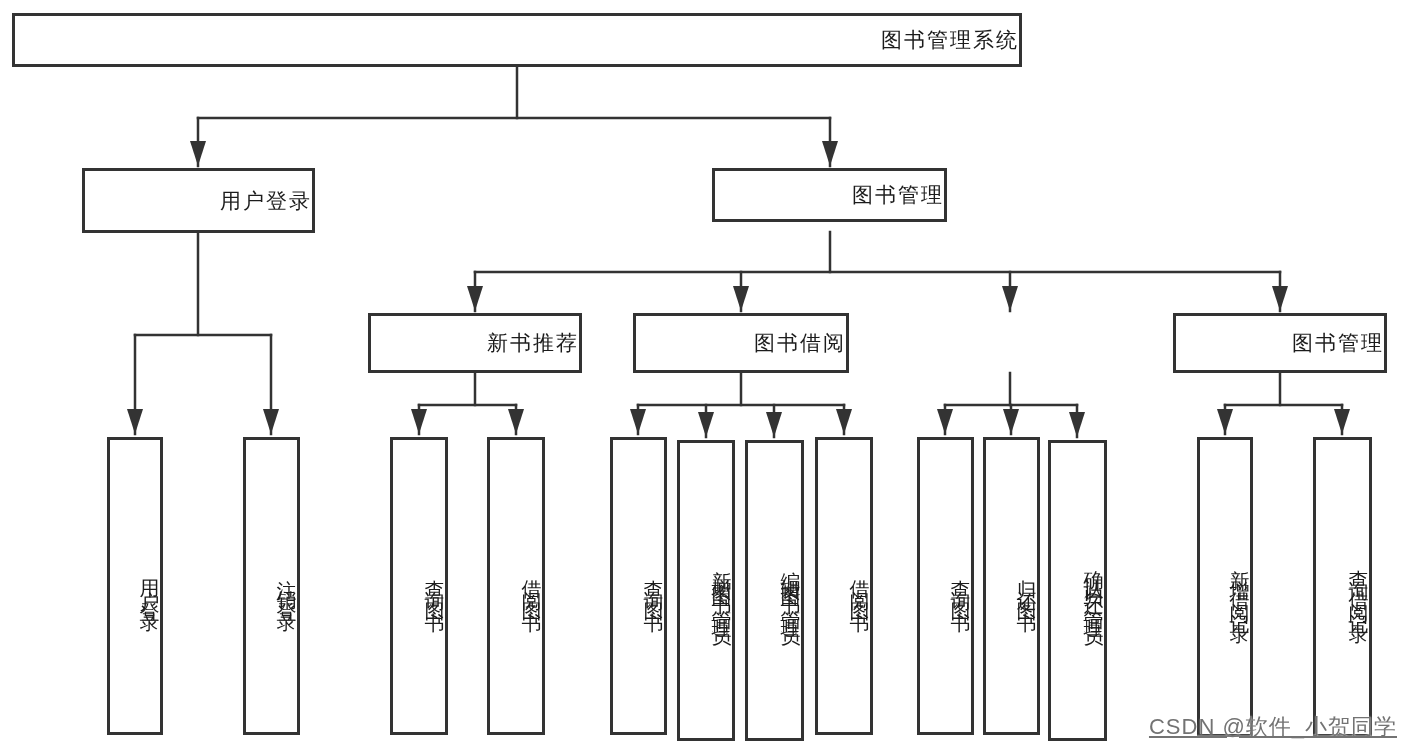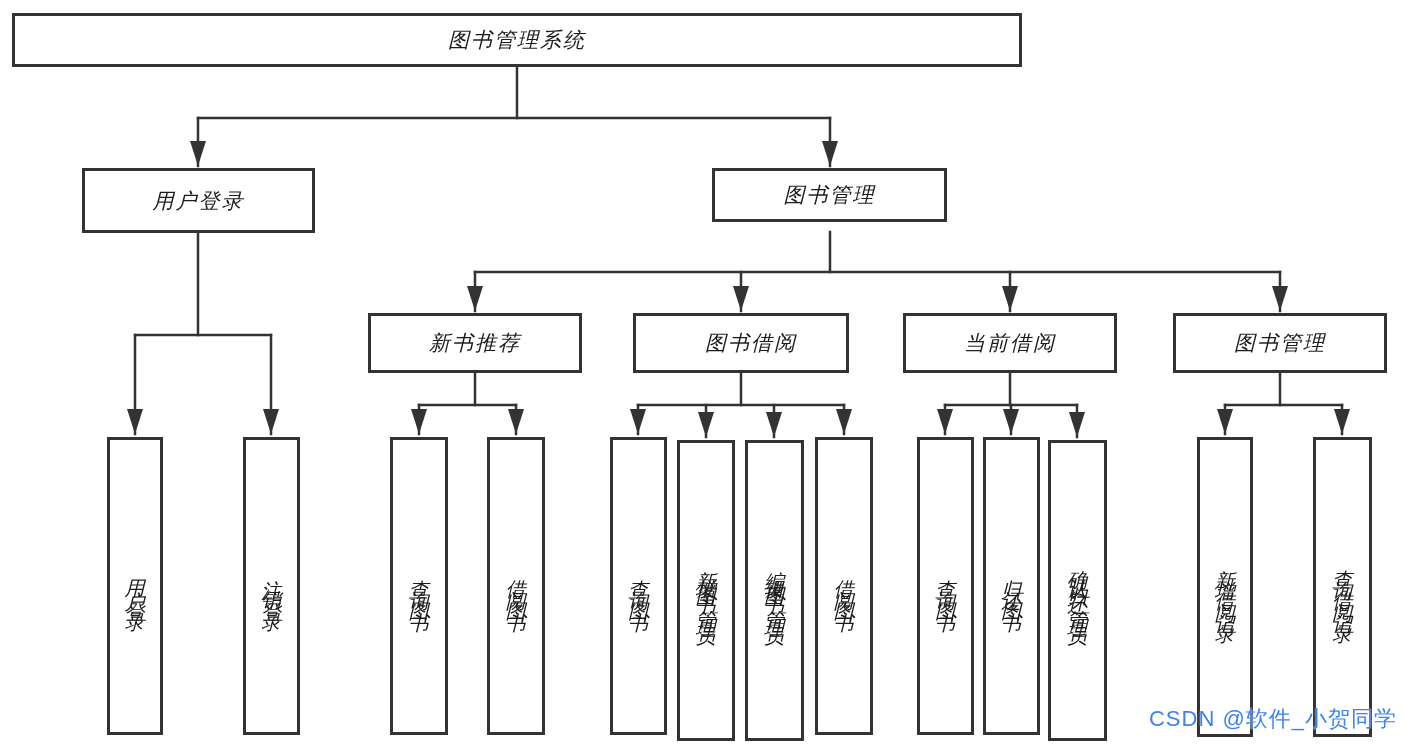--- a/index.html
+++ b/index.html
@@ -12,44 +12,44 @@
     overflow: hidden;
   }
   svg.wires { position: absolute; left: 0; top: 0; width: 1405px; height: 747px; }
   .box {
     position: absolute;
     box-sizing: border-box;
     border: 3px solid #333333;
     background: #ffffff;
     display: flex;
     align-items: center;
-    justify-content: center;
+    justify-content: flex-end;
     color: #1c1c1c;
     z-index: 2;
-    font-style: italic;
   }
   .h .lbl { font-size: 21px; letter-spacing: 2px; white-space: nowrap; }
   .v .lbl {
     writing-mode: vertical-rl;
     font-size: 20px;
     letter-spacing: 11px;
     line-height: 1;
     white-space: nowrap;
   }
   .v.tight .lbl { letter-spacing: 8px; }
   .watermark {
     position: absolute;
     right: 8px;
-    bottom: 13px;
+    bottom: 5px;
     font-size: 22px;
-    color: #3b82f6;
+    color: #737373;
     letter-spacing: 1px;
     z-index: 6;
     text-shadow: 0 0 2px #ffffff;
     white-space: nowrap;
+    text-decoration: underline;
   }
 </style>
 </head>
 <body>
 
 <div class="stage">
 
   <svg class="wires" viewBox="0 0 1405 747">
     <defs>
       <marker id="arw" markerWidth="27" markerHeight="18" refX="25" refY="8" orient="auto" markerUnits="userSpaceOnUse">
@@ -122,23 +122,20 @@
   <div class="box h" style="left:712px; top:168px; width:235px; height:54px;">
     <span class="lbl">图书管理</span>
   </div>
 
   <div class="box h" style="left:368px; top:313px; width:214px; height:60px;">
     <span class="lbl">新书推荐</span>
   </div>
   <div class="box h" style="left:633px; top:313px; width:216px; height:60px;padding-left:20px;">
     <span class="lbl">图书借阅</span>
   </div>
-  <div class="box h" style="left:903px; top:313px; width:214px; height:60px;">
-    <span class="lbl">当前借阅</span>
-  </div>
   <div class="box h" style="left:1173px; top:313px; width:214px; height:60px;">
     <span class="lbl">图书管理</span>
   </div>
 
   <div class="box v" style="left:107px; top:437px; width:56px; height:298px;">
     <span class="lbl">用户登录</span>
   </div>
   <div class="box v" style="left:243px; top:437px; width:57px; height:298px;">
     <span class="lbl">注销登录</span>
   </div>

